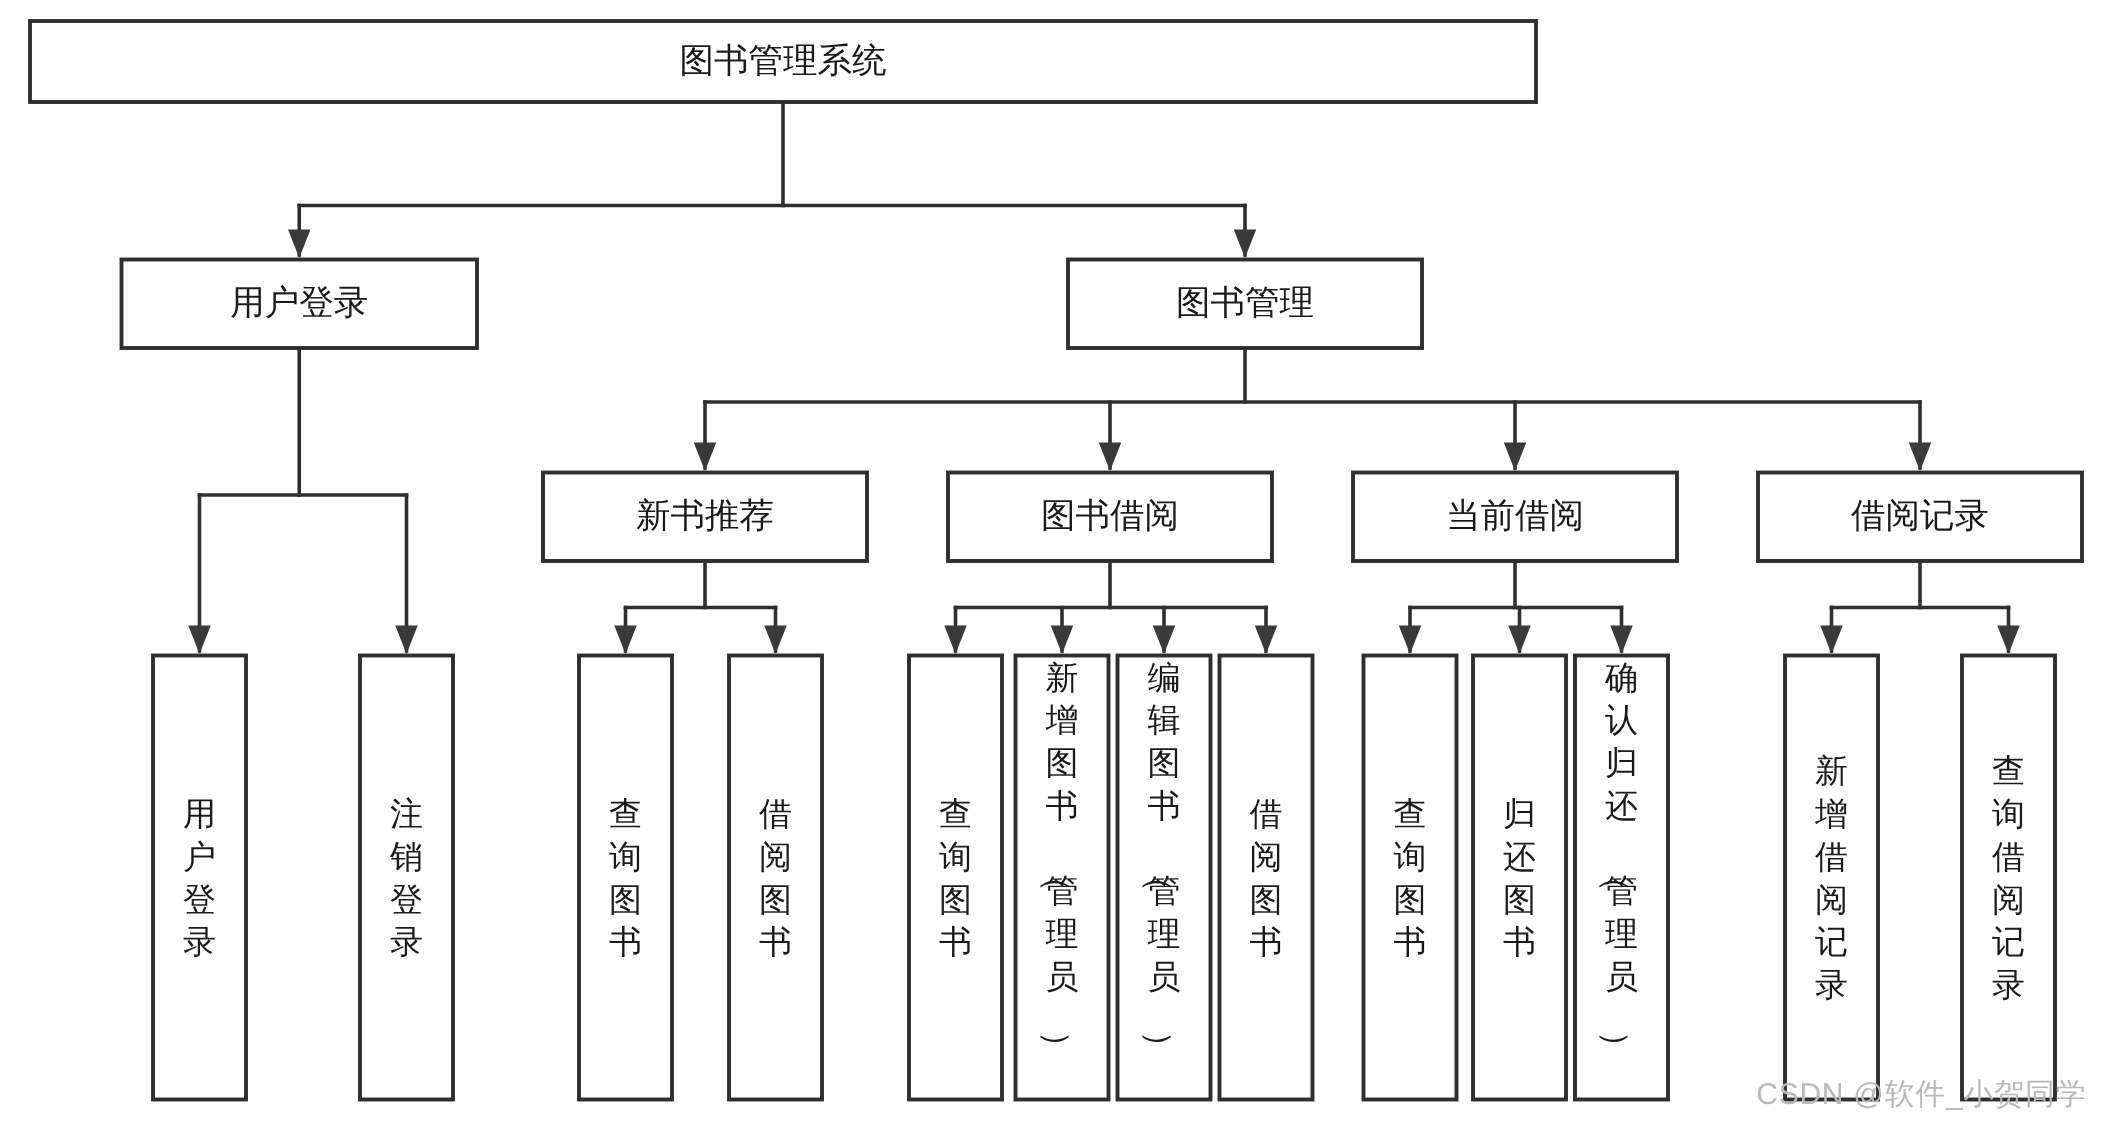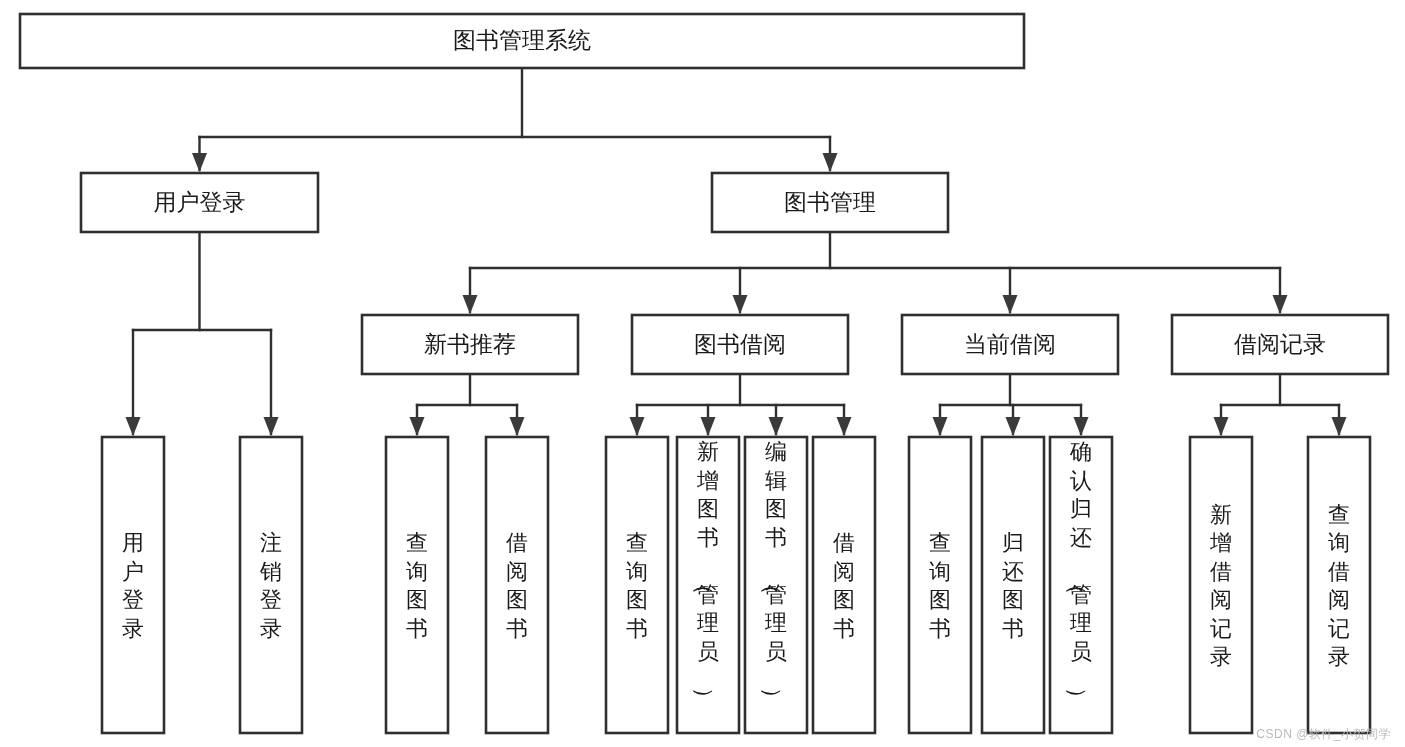--- a/index.html
+++ b/index.html
@@ -52,21 +52,21 @@
     font-family: "Liberation Sans", "DejaVu Sans", sans-serif;
     font-size: 22px;
     fill: #1a1a1a;
     text-anchor: middle;
   }
   .watermark {
     position: absolute;
     right: 14px;
     bottom: 4px;
     font-family: "Liberation Sans", "DejaVu Sans", sans-serif;
-    font-size: 12px;
+    font-size: 20px;
     color: #b9b9b9;
     white-space: nowrap;
     letter-spacing: 0.5px;
     user-select: none;
   }
 </style>
 </head>
 <body>
 
 <div id="diagram-root">

